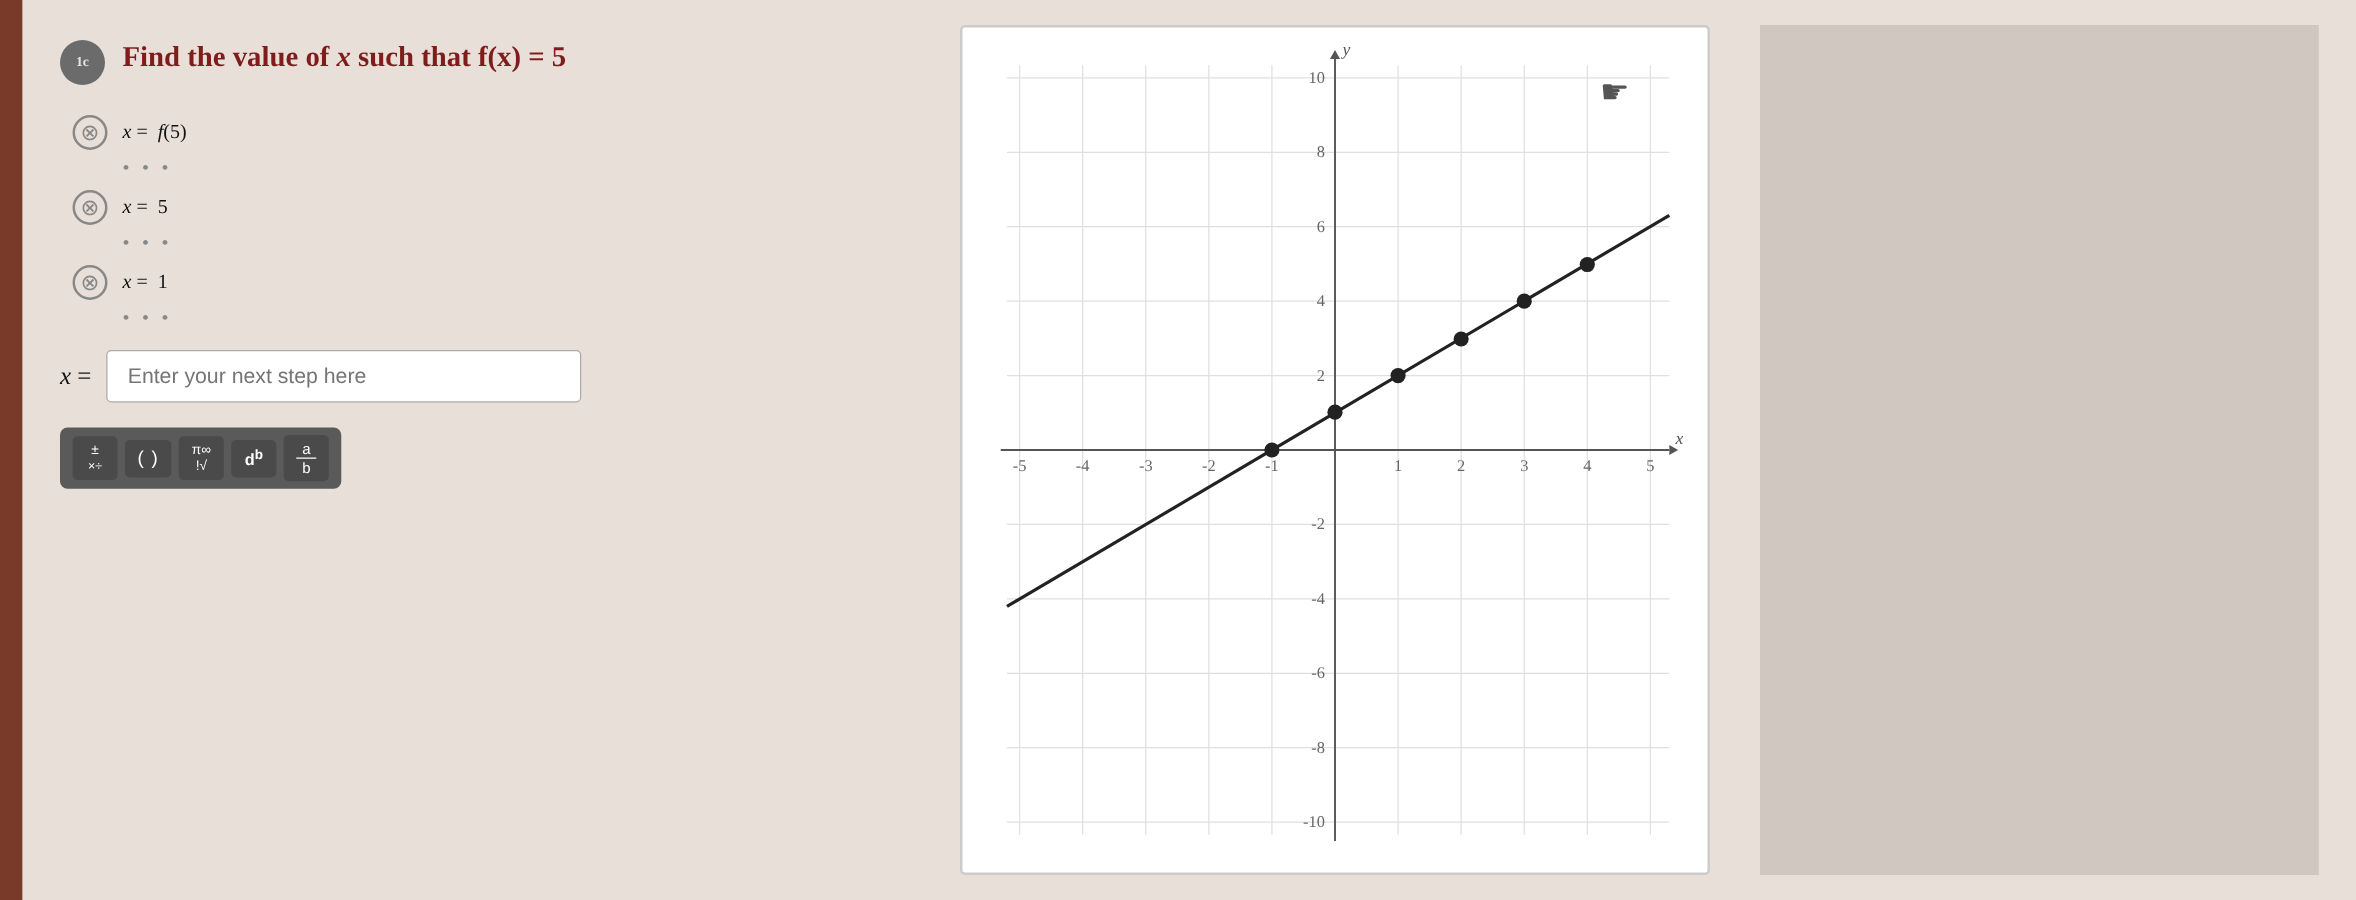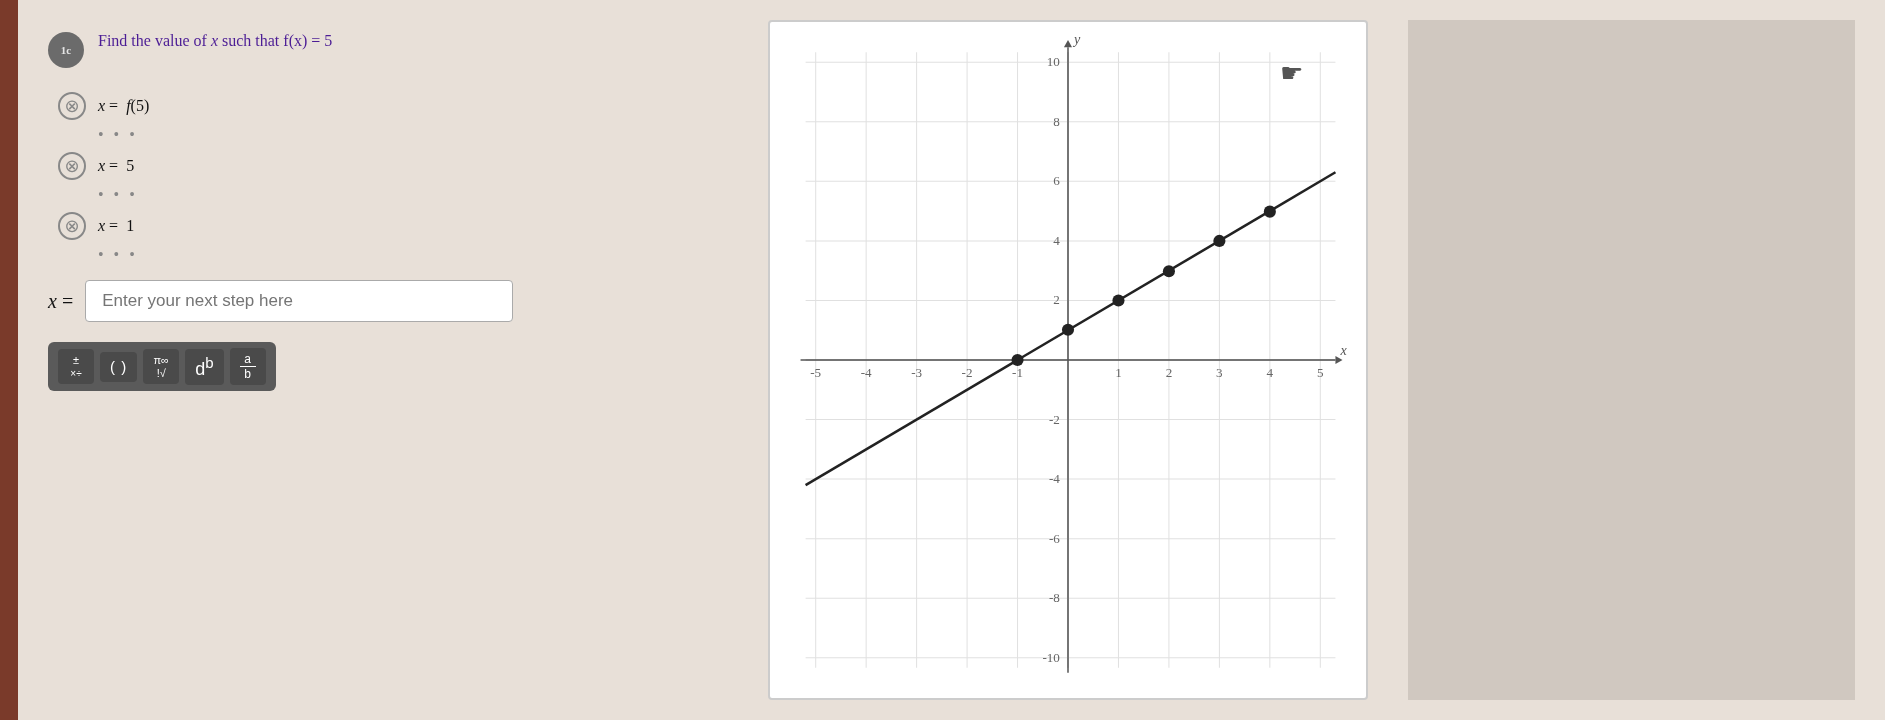--- a/index.html
+++ b/index.html
@@ -48,23 +48,23 @@
       display: flex;
       align-items: center;
       justify-content: center;
       font-size: 11px;
       font-weight: bold;
       flex-shrink: 0;
       margin-top: 2px;
     }
 
     .problem-title {
-      font-size: 16px;
-      font-weight: normal;
-      color: #4c1d95;
+      font-size: 23px;
+      font-weight: bold;
+      color: #7f1d1d;
       line-height: 1.4;
     }
 
     .answer-choices {
       margin-left: 10px;
     }
 
     .answer-row {
       display: flex;
       align-items: center;
@@ -111,21 +111,21 @@
       color: #111;
     }
 
     .step-input {
       border: 1.5px solid #aaa;
       border-radius: 4px;
       background: white;
       padding: 10px 16px;
       font-size: 17px;
       color: #999;
-      width: 428px;
+      width: 380px;
       outline: none;
     }
 
     .toolbar {
       display: flex;
       align-items: center;
       gap: 6px;
       background: #5a5a5a;
       border-radius: 6px;
       padding: 6px 10px;
@@ -227,21 +227,21 @@
       <button class="toolbar-btn">
         <span style="font-size:11px; line-height:1.1; text-align:center;">±<br><span style="font-size:10px;">×÷</span></span>
       </button>
       <button class="toolbar-btn" style="font-size:15px; letter-spacing:1px;">
         (  )
       </button>
       <button class="toolbar-btn">
         <span style="font-size:11px; line-height:1.1; text-align:center;">π∞<br>!√</span>
       </button>
       <button class="toolbar-btn">
-        <span style="font-size:18px;">d<sup>b</sup></span>
+        <span style="font-size:13px;font-weight:bold;">d<sup>b</sup></span>
       </button>
       <button class="toolbar-btn">
         <span style="font-size:12px; display:flex; flex-direction:column; align-items:center; line-height:1;">
           <span>a</span>
           <span style="border-top:1px solid white; width:16px; margin:1px 0;"></span>
           <span>b</span>
         </span>
       </button>
     </div>
 

